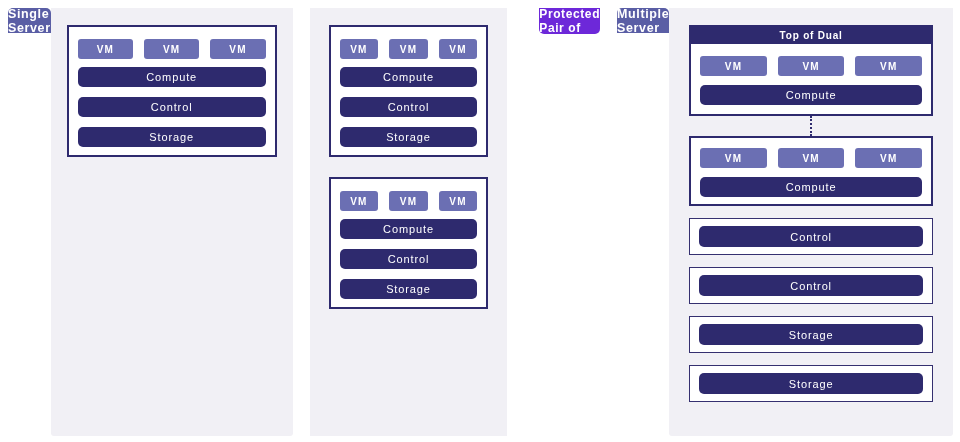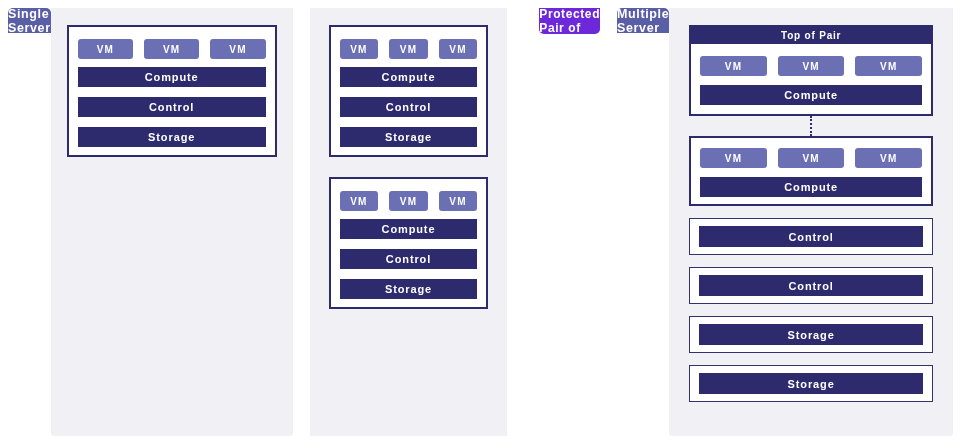--- a/index.html
+++ b/index.html
@@ -60,22 +60,22 @@
     background: #6b6fb3;
     border-radius: 3px;
     color: #ffffff; font-weight: bold; font-size: 10px;
     letter-spacing: 0.12em;
     display: flex; align-items: center; justify-content: center;
   }
 
   .bar {
     height: 20px;
     background: #2e2a6e;
-    border-radius: 0;
-    color: #ffffff; font-weight: bold; font-size: 11px;
+    border-radius: 5px;
+    color: #ffffff; font-weight: normal; font-size: 11px;
     letter-spacing: 0.08em;
     display: flex; align-items: center; justify-content: center;
   }
   .server-box .vm-row + .bar { margin-top: 8px; }
   .server-box .bar + .bar { margin-top: 10px; }
 
   
   .node-box {
     background: #ffffff;
     border: 2px solid #2e2a6e;
@@ -151,21 +151,21 @@
       </div>
     </div>
     <div class="col-footer">1:1 Protected Pair of Servers</div>
   </div>
 
   <div class="col col-3">
     <div class="col-header">Multiple Server</div>
     <div class="col-body">
 
       <div class="node-box">
-        <div class="rack-bar">Top of Pair</div>
+        <div class="rack-bar">Top of Dual</div>
         <div class="node-inner">
           <div class="vm-row">
             <div class="vm">VM</div>
             <div class="vm">VM</div>
             <div class="vm">VM</div>
           </div>
           <div class="bar">Compute</div>
         </div>
       </div>
 

